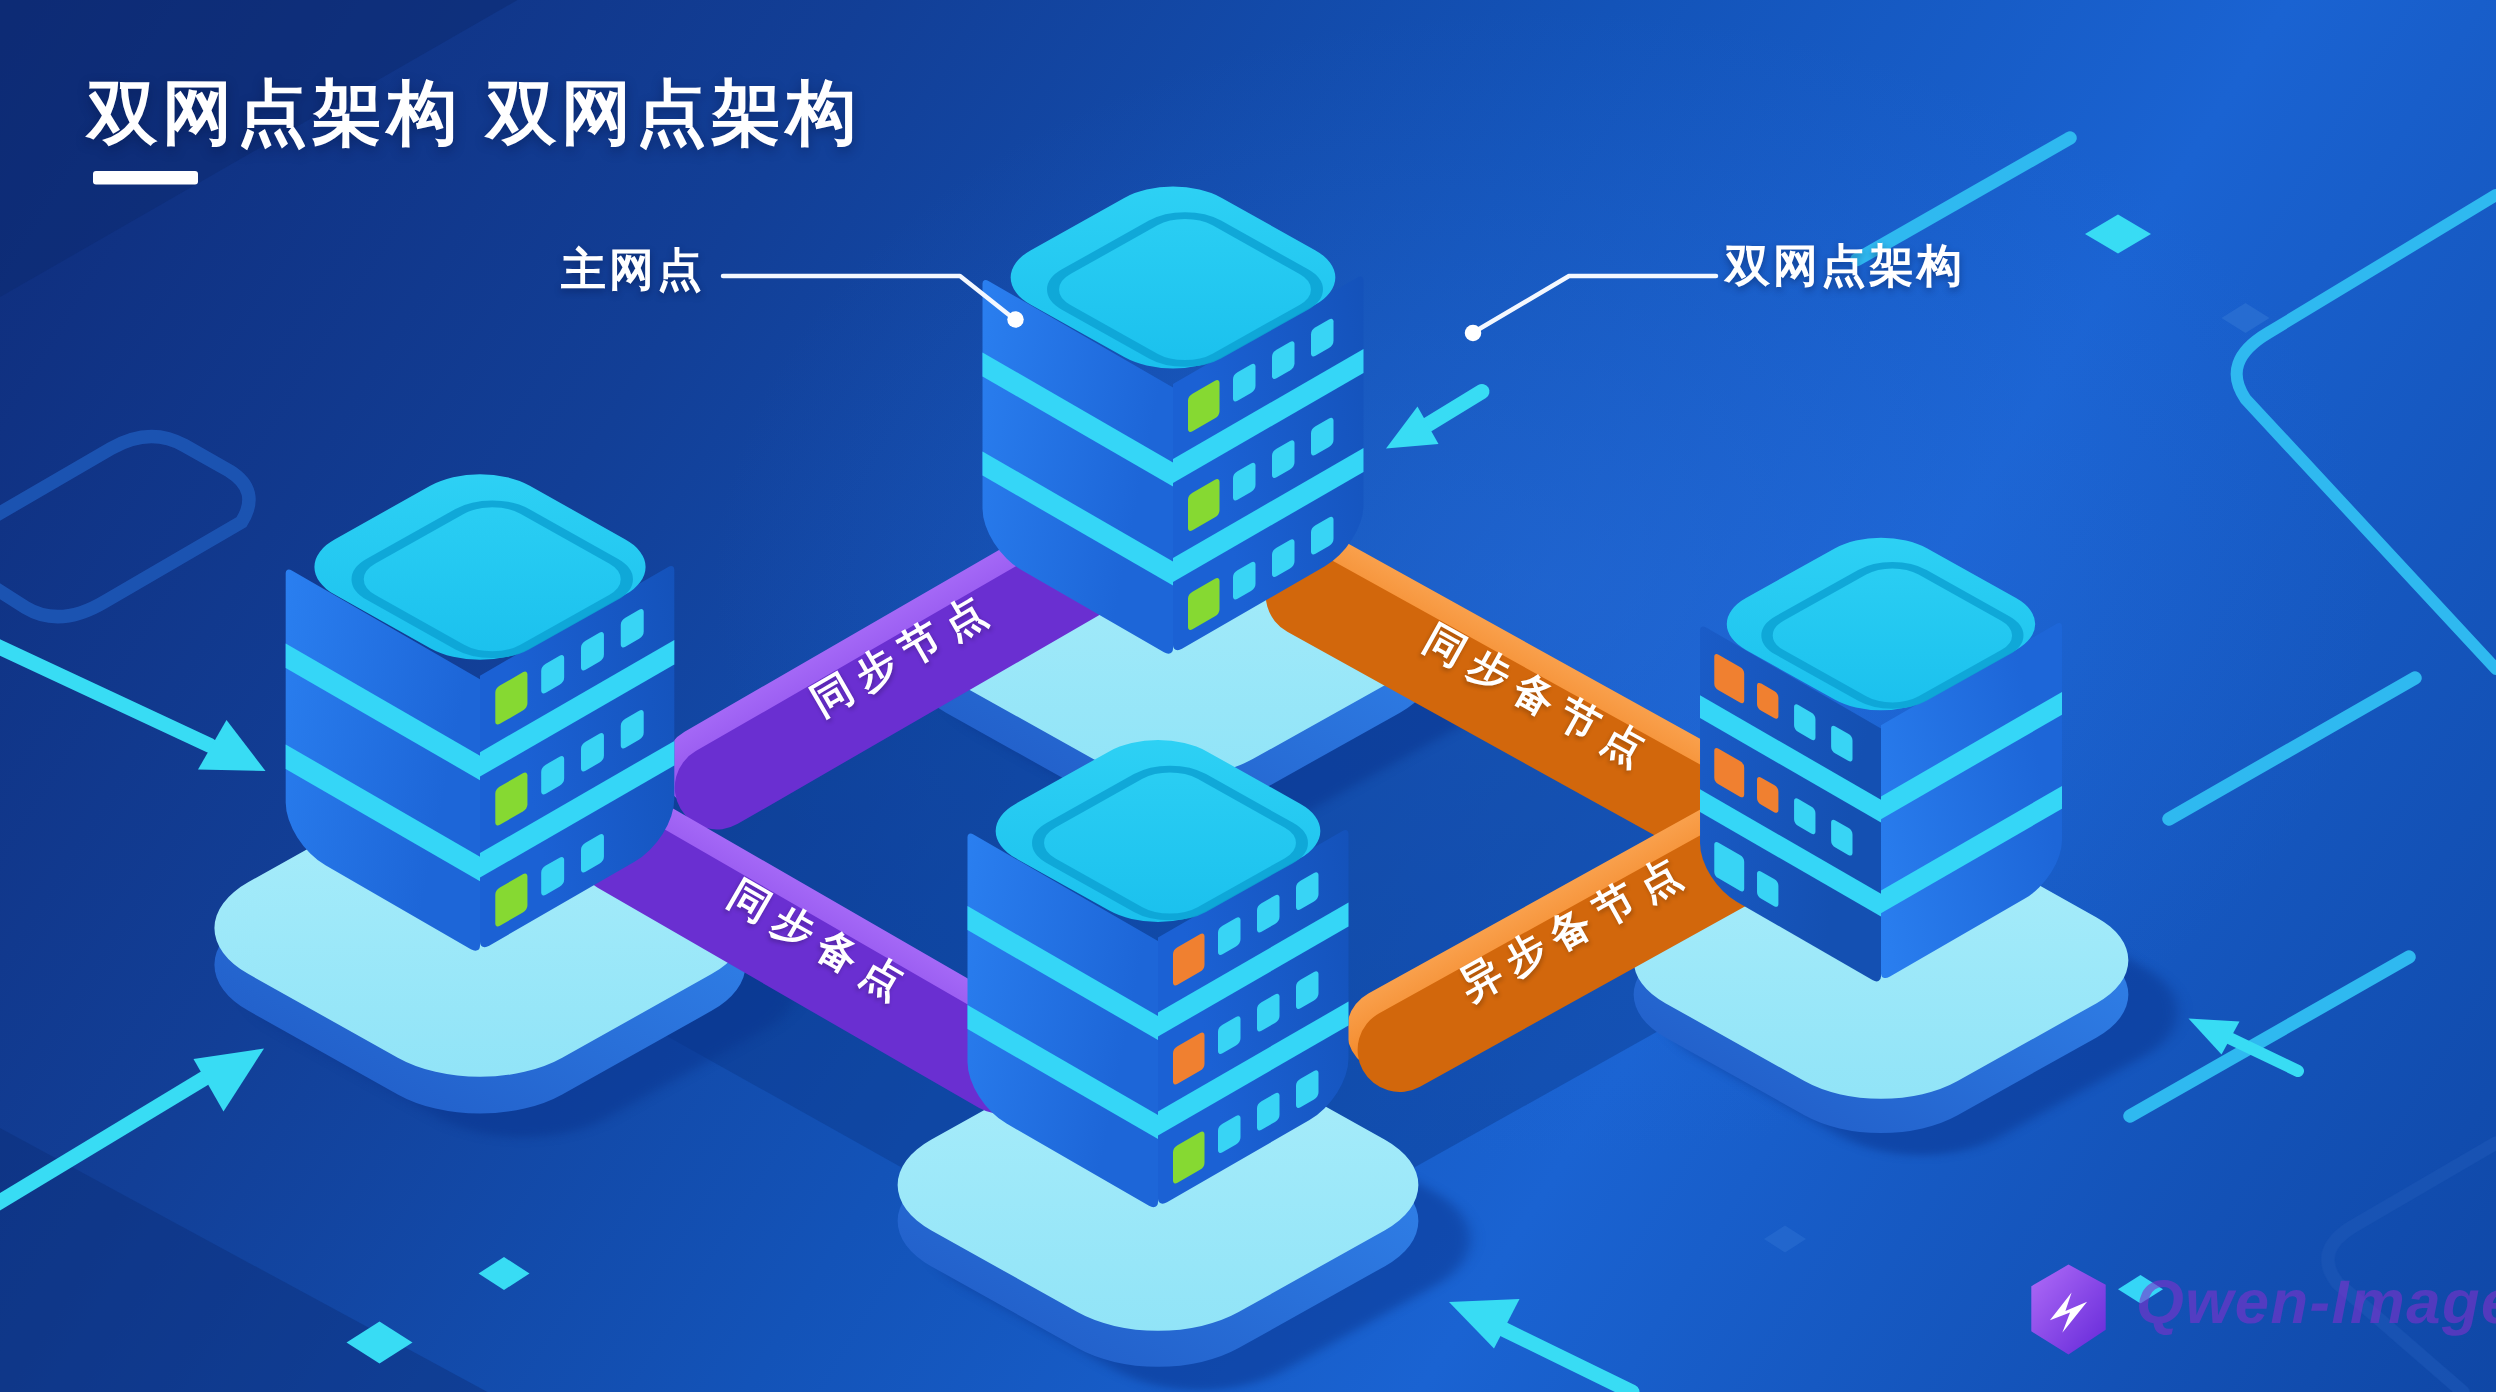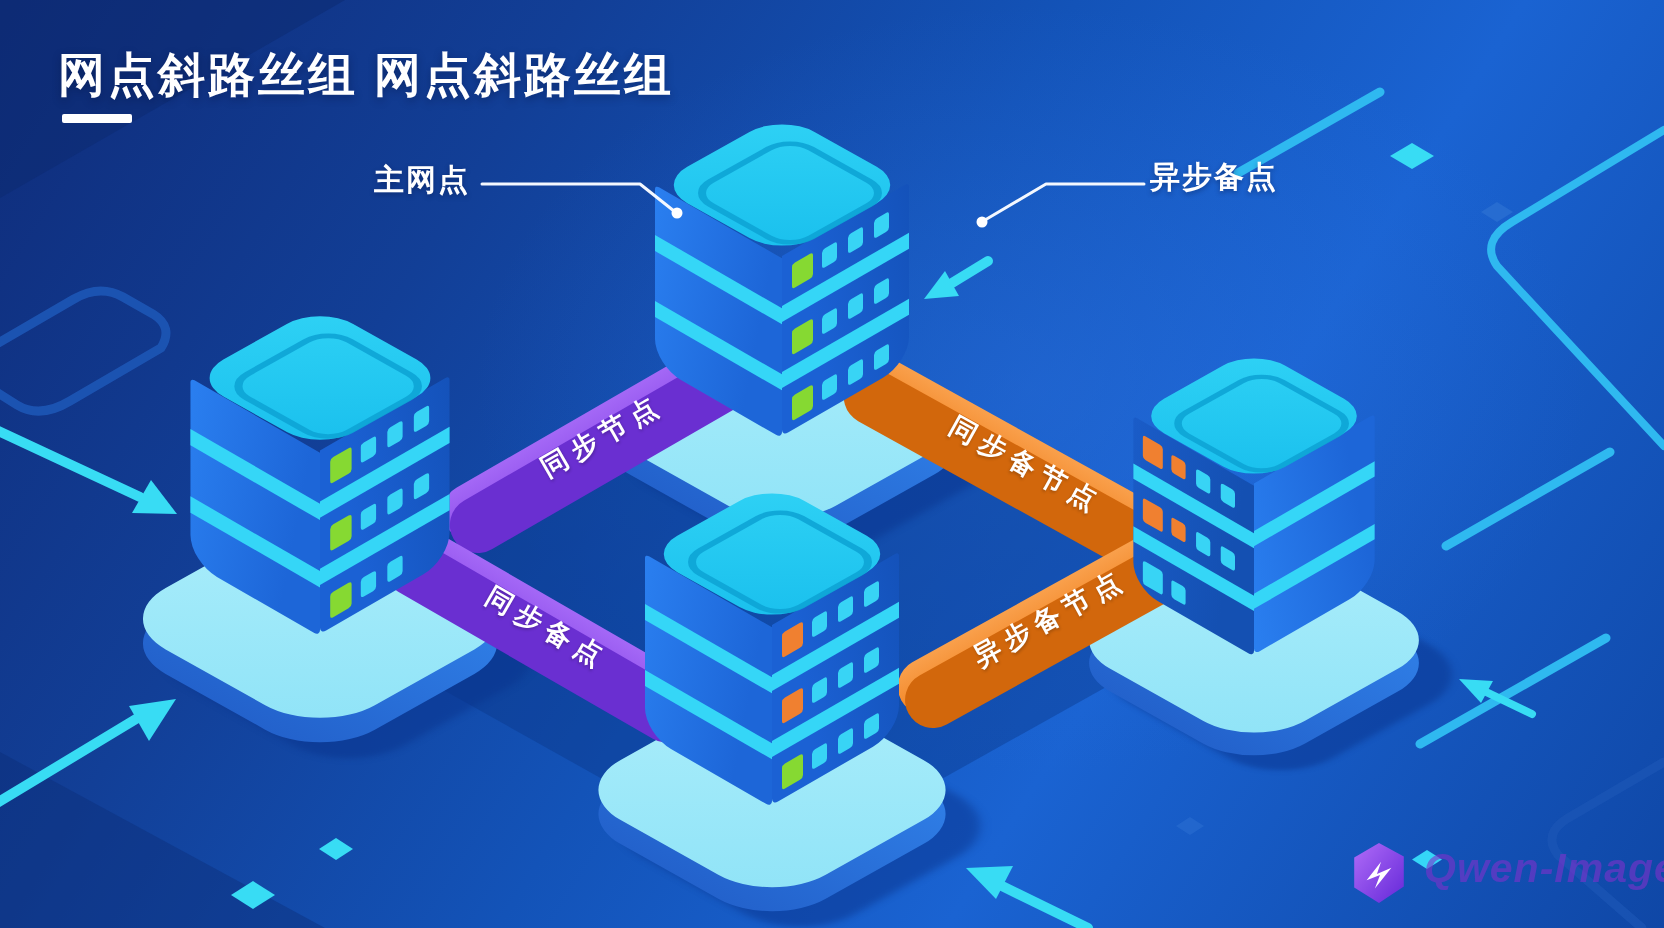--- a/index.html
+++ b/index.html
@@ -250,24 +250,24 @@
       <path d="M482,184 L640,184 L674,211"></path>
       <path d="M985,220 L1046,184 L1144,184"></path>
     </g>
     <g fill="#ffffff">
       <circle cx="677" cy="213" r="5.5"></circle>
       <circle cx="982" cy="222" r="5.5"></circle>
     </g>
   </svg>
 
   <div id="text-layer">
-    <div class="title">网点斜路丝组 网点斜路丝组</div>
+    <div class="title">双网点架构 双网点架构</div>
     <div class="title-underline"></div>
     <div class="callout-label" id="label-primary">主网点</div>
-    <div class="callout-label" id="label-async">异步备点</div>
+    <div class="callout-label" id="label-async">双网点架构</div>
 
     <svg class="wm-logo" viewBox="0 0 60 62">
       <defs>
         <linearGradient id="wmg" x1="0" y1="0" x2="1" y2="1">
           <stop offset="0" stop-color="#b06cf8"></stop>
             <stop offset="1" stop-color="#6428d8"></stop>
         </linearGradient>
       </defs>
       <path d="M30 2 L54 15 L54 44 L30 60 L6 45 L6 16 Z" fill="url(#wmg)"></path>
       <path d="M18 38 L32 20 L28 32 L42 26 L26 46 L31 33 Z" fill="#ffffff"></path>

